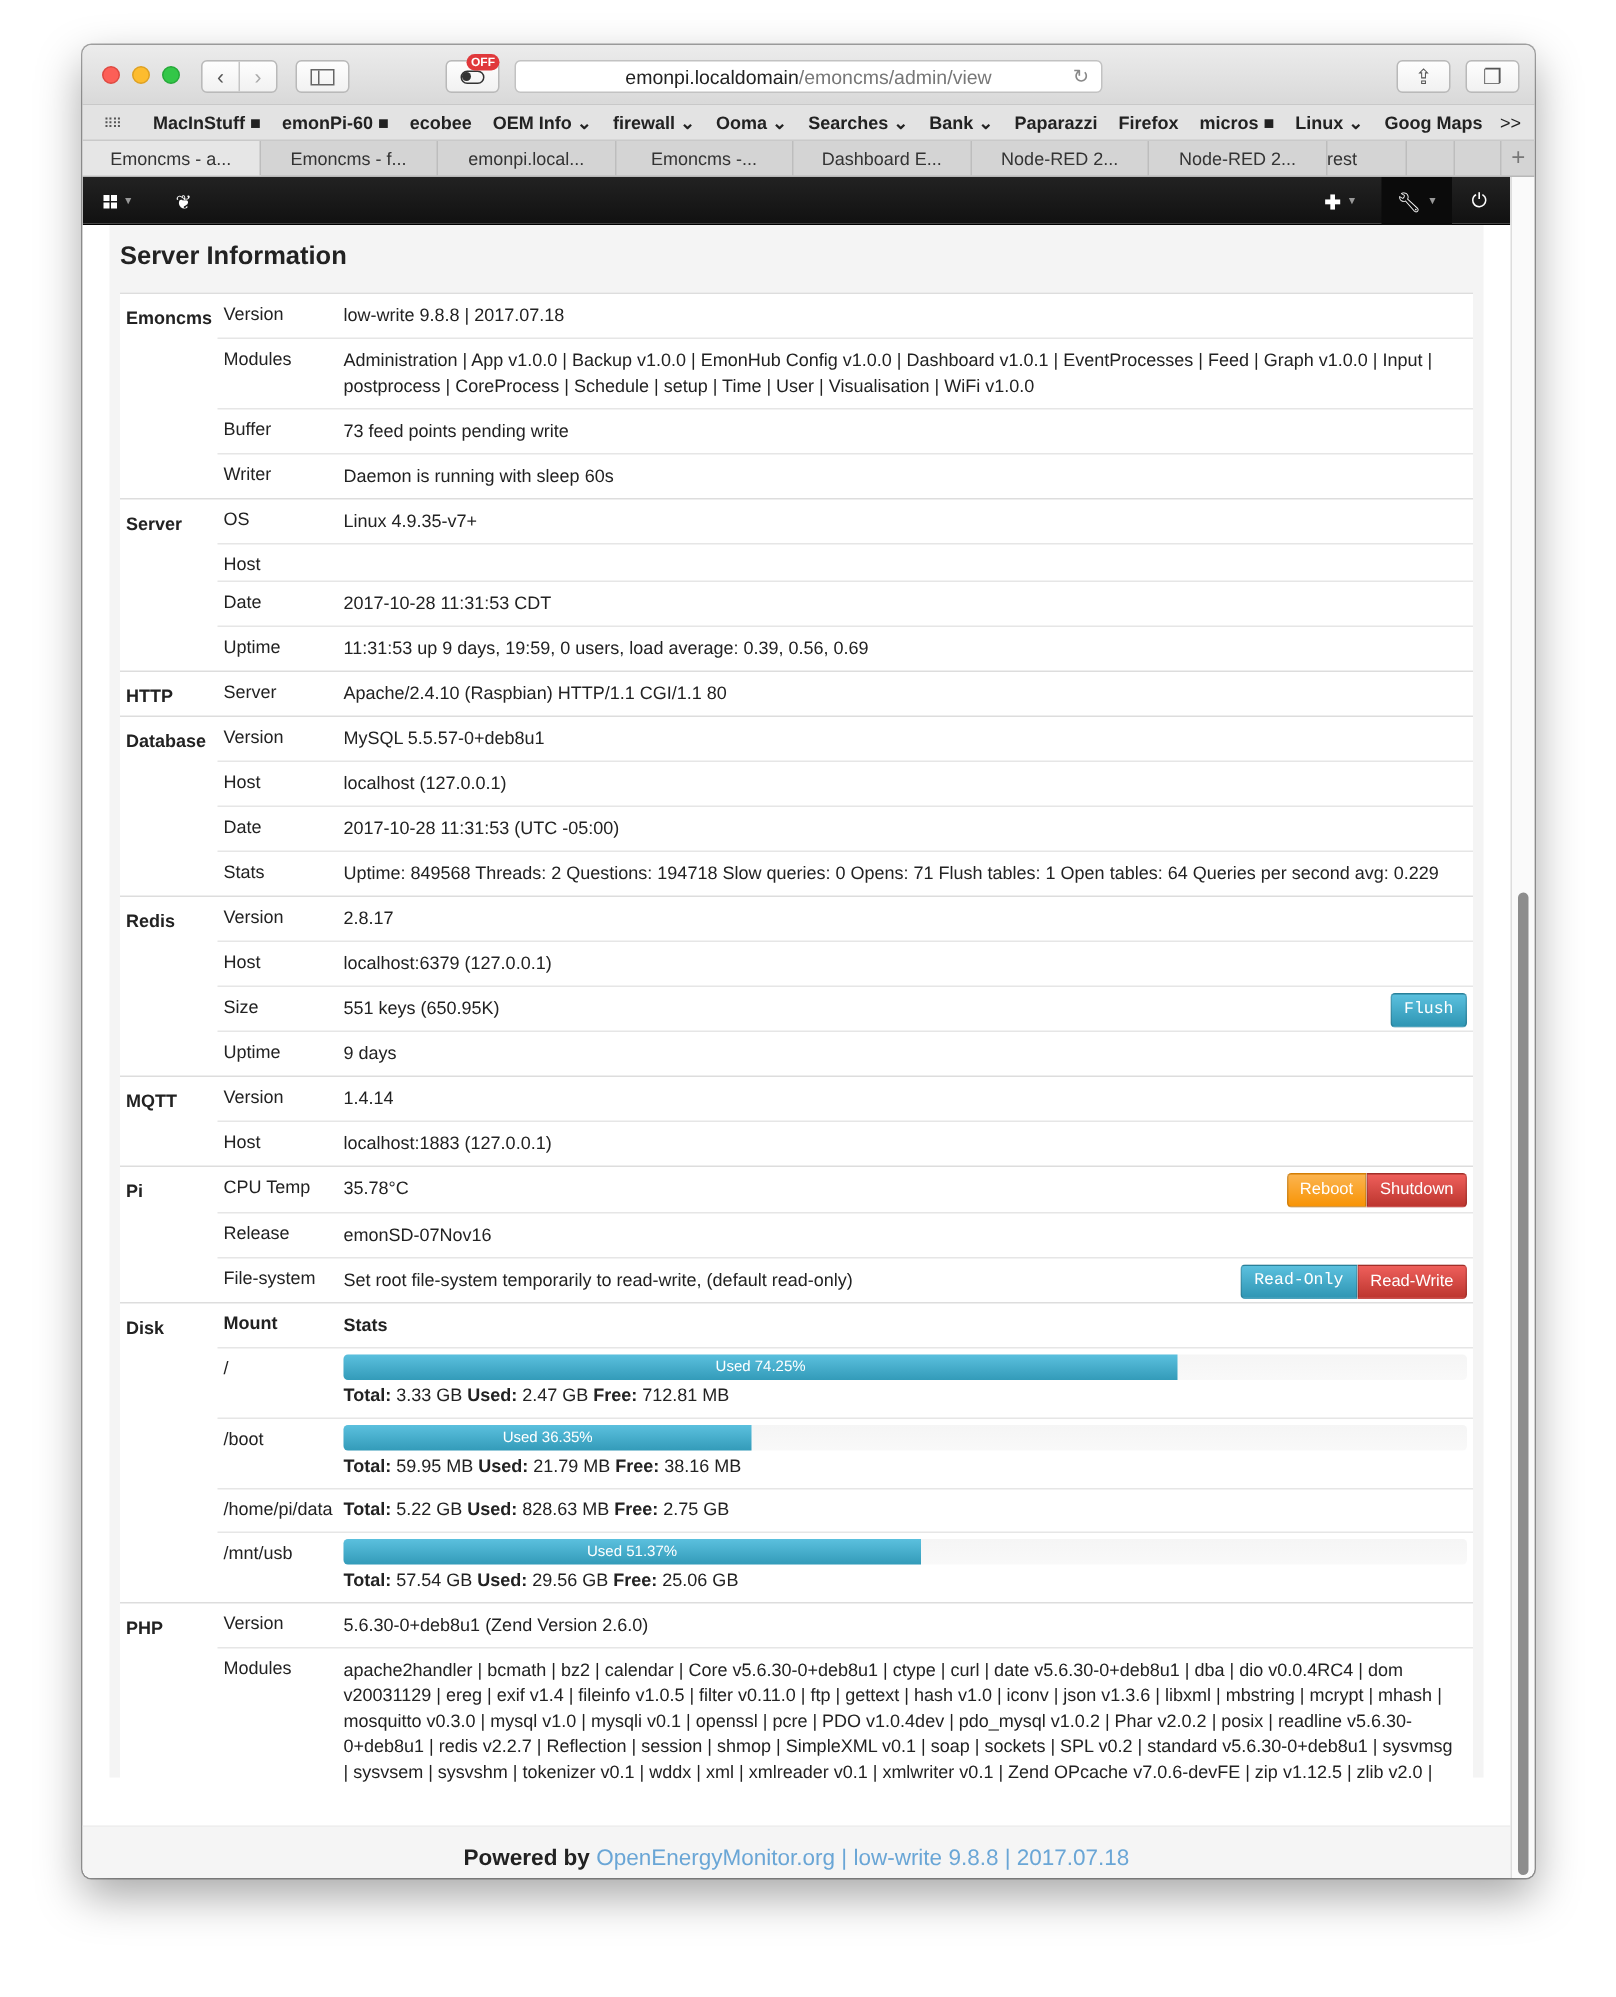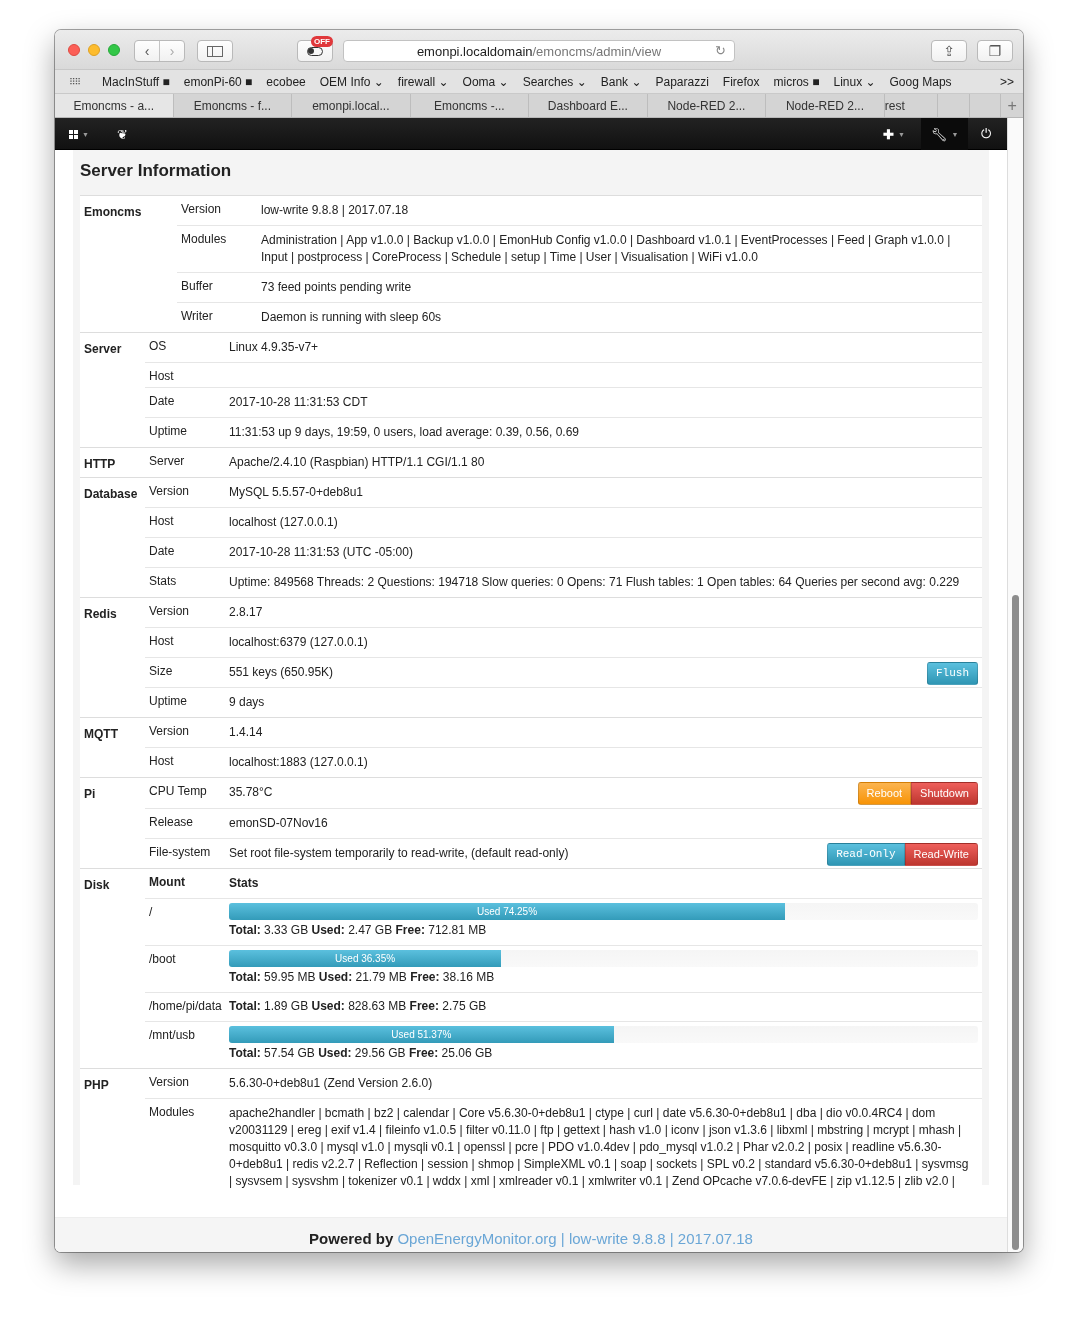--- a/index.html
+++ b/index.html
@@ -46,21 +46,21 @@
   }
   .urlbar .path { color: #777; }
   .reload-icon { position: absolute; right: 8px; top: 2px; color: #888; font-size: 13px; }
   .share-btn { left: 876px; width: 36px; }
   .tabs-btn { left: 922px; width: 36px; }
 
   .bookmarks {
     height: 24px; background: #e3e3e3; border-bottom: 1px solid #c9c9c9; display: flex; align-items: center;
     font-size: 12px; color: #222; padding-left: 14px; position: relative;
   }
-  .bookmarks .bm { margin-right: 14px; white-space: nowrap; }
+  .bookmarks .bm { margin-right: 14px; white-space: nowrap; font-weight: bold; }
   .bookmarks .grid-icon { width: 18px; margin-right: 15px; letter-spacing: -1px; font-size: 9px; color: #555; }
   .bookmarks .more { position: absolute; right: 9px; top: 5px; }
 
   .tabstrip { height: 24px; background: #d4d4d4; display: flex; border-bottom: 1px solid #b8b8b8; font-size: 12px; color: #333; }
   .tab { width: 120px; border-right: 1px solid #bdbdbd; display: flex; align-items: center; justify-content: center; white-space: nowrap; overflow: hidden; }
   .tab.active { background: #e6e6e6; }
   .tab.small { width: 32px; }
   .tab.new { width: 22px; font-size: 16px; color: #777; border-right: none; }
 
   
@@ -72,21 +72,21 @@
   .nav-icon { position: absolute; top: 0; height: 32px; display: flex; align-items: center; color: #fff; font-size: 13px; }
   .nav-icon .caret { font-size: 7px; color: #999; margin-left: 4px; }
   .nav-icon.active { background: #0b0b0b; }
   .grid4 { display: grid; grid-template-columns: 4px 4px; gap: 1px; }
   .grid4 i { display: block; width: 4px; height: 4px; background: #fff; }
 
   .container { position: absolute; left: 18px; top: 32px; width: 916px; height: 1035px; background: #f4f4f4; }
   .page-title { position: absolute; left: 7px; top: 11px; font-size: 17px; font-weight: bold; color: #222; }
   .table { position: absolute; left: 7px; top: 45px; width: 902px; background: #fff; border-top: 1px solid #ddd; font-size: 12px; color: #222; }
   .grp { display: flex; border-top: 1px solid #ddd; }
-  .grp:first-child { border-top: none; gap: 32px; }
+  .grp:first-child { border-top: none; }
   .grp-label { width: 65px; padding: 9px 0 0 4px; font-weight: bold; flex-shrink: 0; }
   .rows { flex: 1; }
   .row { display: flex; border-top: 1px solid #e6e6e6; min-height: 25px; position: relative; }
   .row:first-child { border-top: none; }
   .row .k { width: 84px; padding: 6px 0 0 4px; flex-shrink: 0; }
   .row .v { flex: 1; padding: 6px 8px 6px 0; line-height: 17px; }
   .row .k.b, .row .v.b { font-weight: bold; }
   .btn-group { position: absolute; right: 4px; top: 4px; display: flex; }
   .btn { font-size: 11px; color: #fff; padding: 4px 8px; border-radius: 3px; line-height: 13px; border: 1px solid rgba(0,0,0,0.15); }
   .btn.info { background: linear-gradient(#5bc0de,#2f96b4); font-family: Liberation Mono, monospace; }
@@ -361,21 +361,21 @@
               <div class="v" style="padding-top:5px;padding-right:4px">
                 <div class="progress">
                     <div class="bar" id="bar-d1" style="width: 36.35%;">Used 36.35%</div>
                   </div>
                 <div class="stats"><b>Total:</b><span> 59.95 MB </span><b>Used:</b><span> 21.79 MB </span><b>Free:</b><span> 38.16 MB</span></div>
               </div>
             </div>
             <div class="row">
                 <div class="k">/home/pi/data</div>
               <div class="v" style="padding-top:5px;padding-right:4px">
-                <div class="stats"><b>Total:</b><span> 1.89 GB </span><b>Used:</b><span> 828.63 MB </span><b>Free:</b><span> 2.75 GB</span></div>
+                <div class="stats"><b>Total:</b><span> 5.22 GB </span><b>Used:</b><span> 828.63 MB </span><b>Free:</b><span> 2.75 GB</span></div>
               </div>
             </div>
             <div class="row">
                 <div class="k">/mnt/usb</div>
               <div class="v" style="padding-top:5px;padding-right:4px">
                 <div class="progress">
                     <div class="bar" id="bar-d3" style="width: 51.37%;">Used 51.37%</div>
                   </div>
                 <div class="stats"><b>Total:</b><span> 57.54 GB </span><b>Used:</b><span> 29.56 GB </span><b>Free:</b><span> 25.06 GB</span></div>
               </div>

